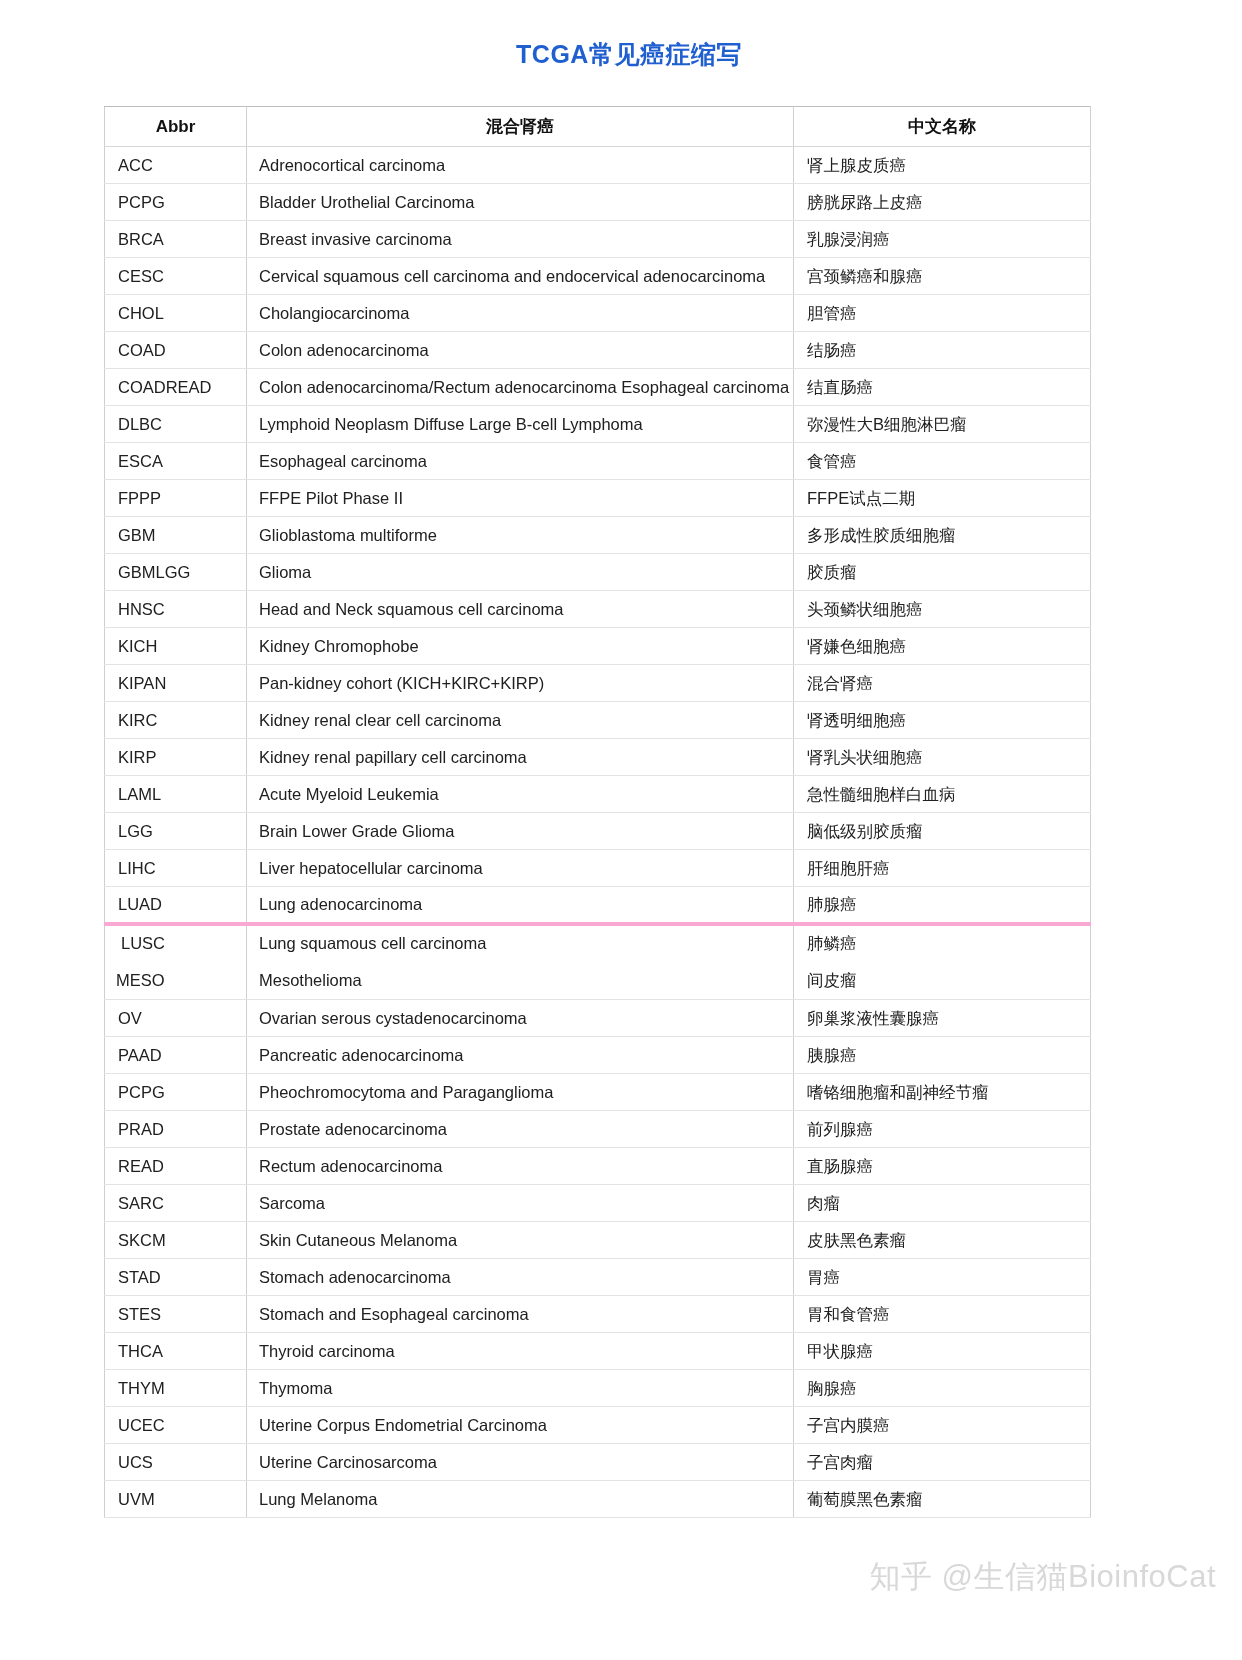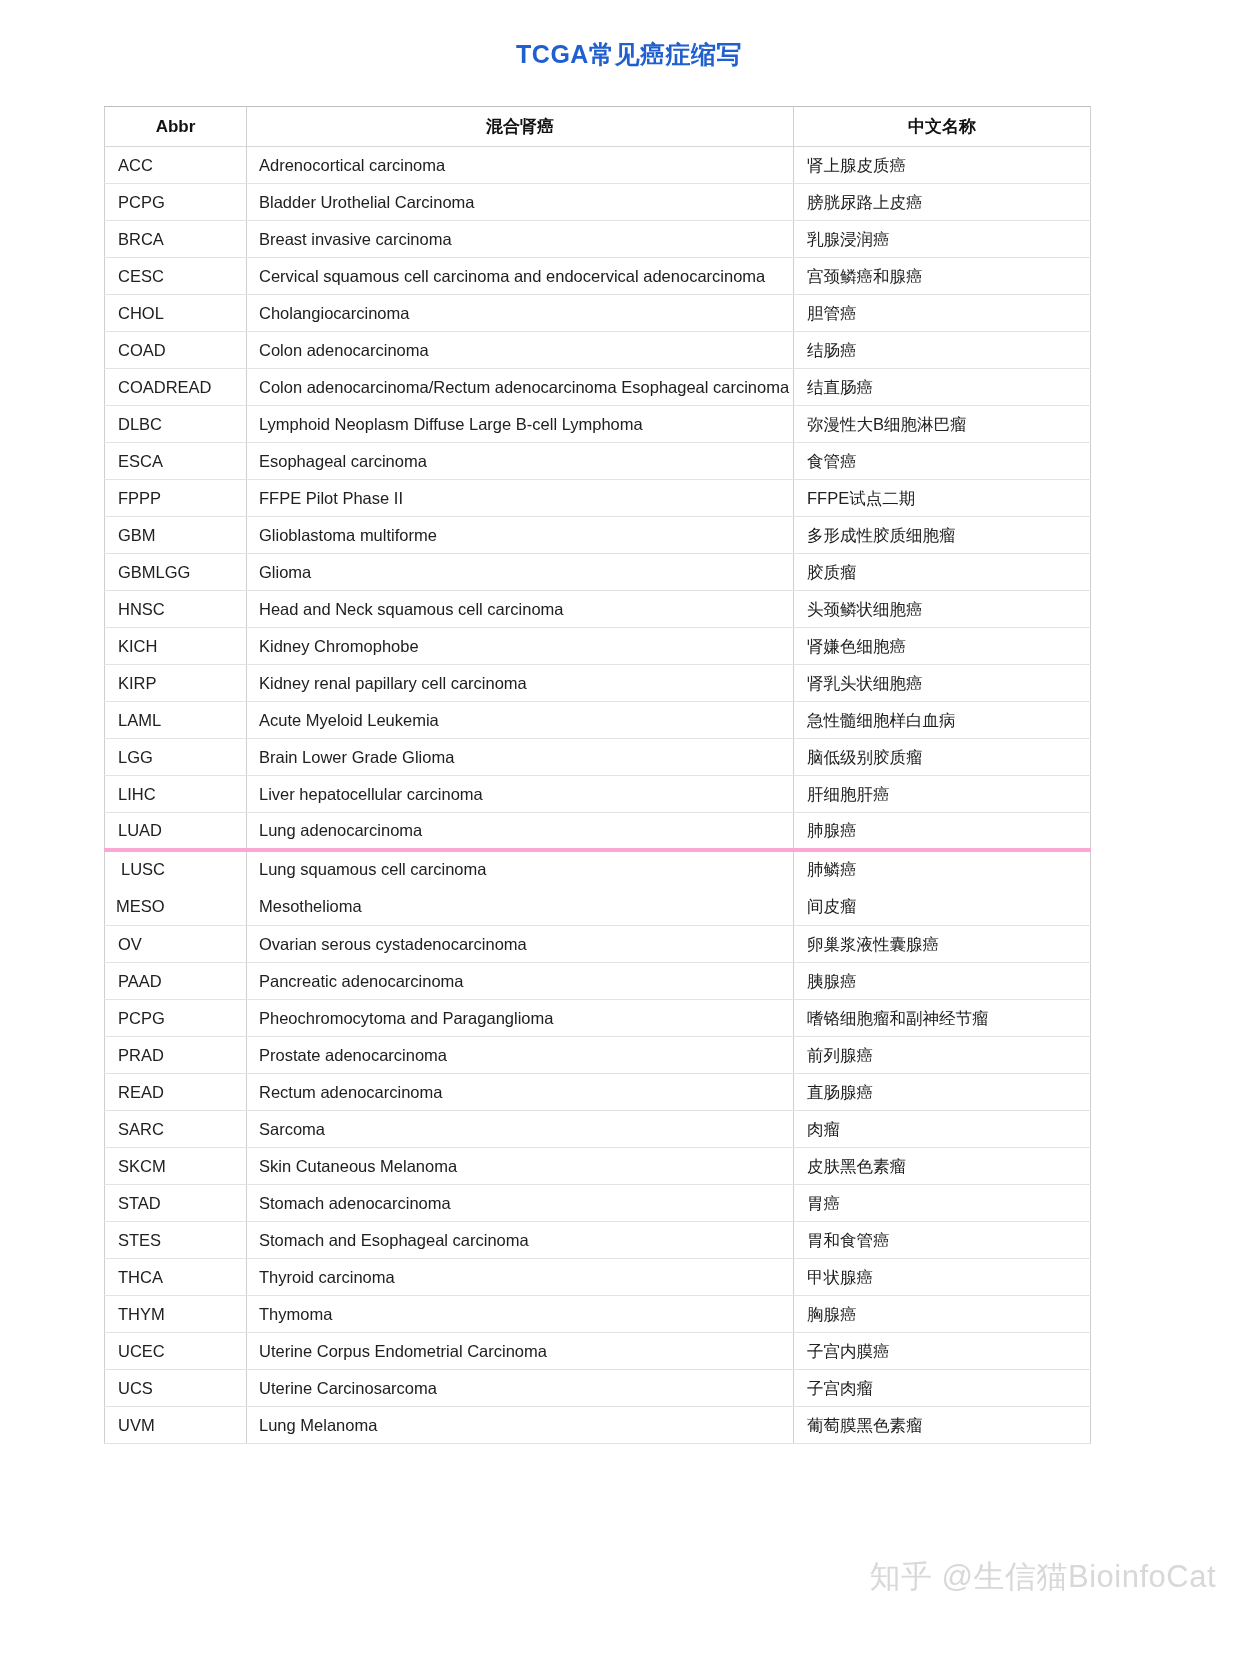--- a/index.html
+++ b/index.html
@@ -287,20 +287,42 @@
           </td>
           <td>
             <span class="cell-en">Kidney Chromophobe</span>
           </td>
           <td>
             <span class="cell-zh">肾嫌色细胞癌</span>
           </td>
         </tr>
         <tr>
           <td>
+            <span class="cell-abbr">KIPAN</span>
+          </td>
+          <td>
+            <span class="cell-en">Pan-kidney cohort (KICH+KIRC+KIRP)</span>
+          </td>
+          <td>
+            <span class="cell-zh">混合肾癌</span>
+          </td>
+        </tr>
+        <tr>
+          <td>
+            <span class="cell-abbr">KIRC</span>
+          </td>
+          <td>
+            <span class="cell-en">Kidney renal clear cell carcinoma</span>
+          </td>
+          <td>
+            <span class="cell-zh">肾透明细胞癌</span>
+          </td>
+        </tr>
+        <tr>
+          <td>
             <span class="cell-abbr">KIRP</span>
           </td>
           <td>
             <span class="cell-en">Kidney renal papillary cell carcinoma</span>
           </td>
           <td>
             <span class="cell-zh">肾乳头状细胞癌</span>
           </td>
         </tr>
         <tr>

